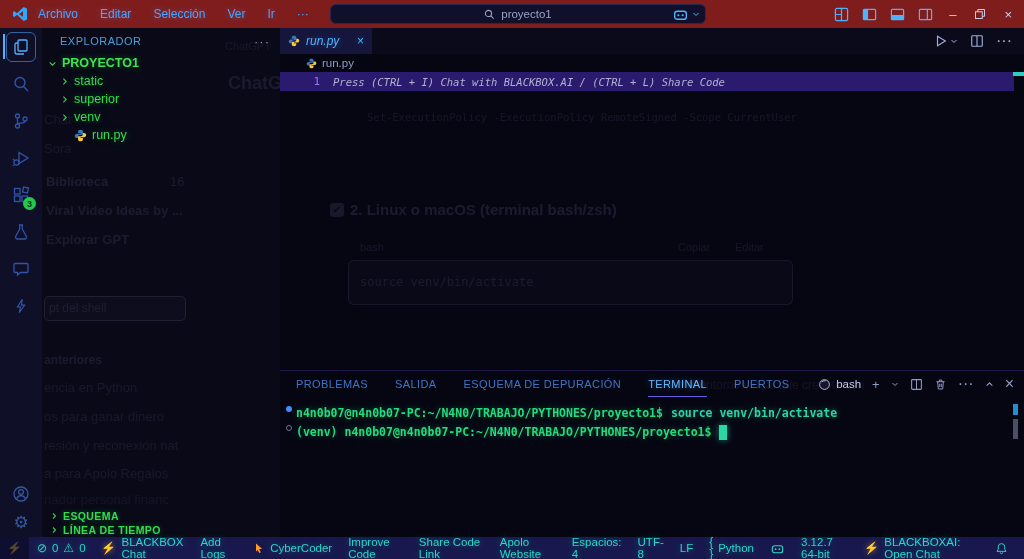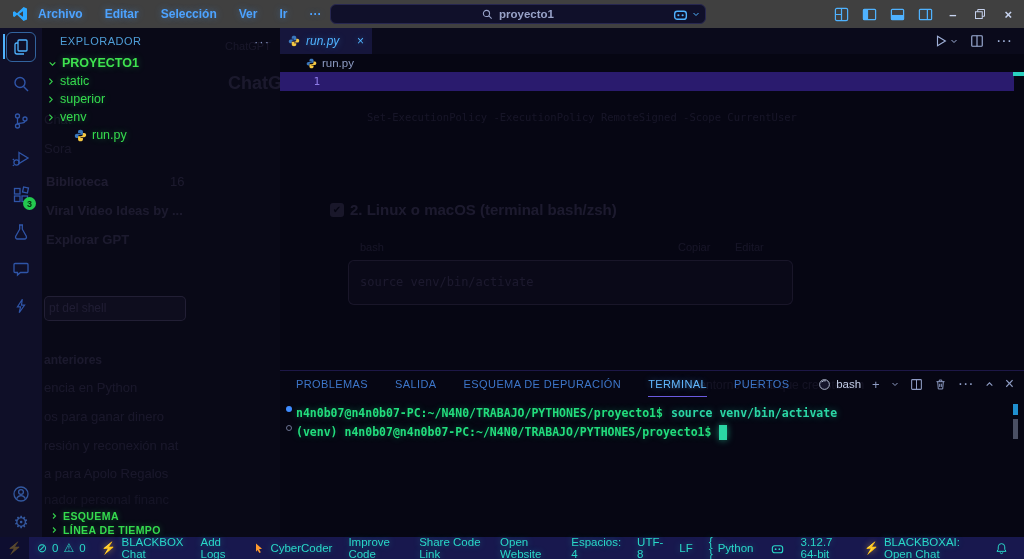--- a/index.html
+++ b/index.html
@@ -6,21 +6,21 @@
   html,body { background:#030309; }
   .window {
     position:relative; width:1024px; height:559px; overflow:hidden;
     background:#060613; font-family:"Liberation Sans", sans-serif;
     -webkit-font-smoothing:antialiased;
   }
   svg { display:block; }
 
   
   .titlebar { position:absolute; top:0; left:0; right:0; height:28px;
-    background:#404040; display:flex; align-items:center; z-index:30;font-weight:bold; }
+    background:#7f1d1d; display:flex; align-items:center; z-index:30; }
   .tb-logo { margin:0 10px 0 12px; }
   .tb-menu { display:flex; gap:22px; font-size:12px; color:#4da3ff; text-shadow:0 0 7px rgba(70,160,255,.45); }
   .tb-menu span { cursor:default; }
   .tb-nav { display:flex; gap:14px; margin-left:34px; color:#a9b7da; font-size:14px; }
   .tb-search { position:absolute; left:330px; top:4px; width:376px; height:20px;
     background:#10102a; border:1px solid #272750; border-radius:6px;
     display:flex; align-items:center; justify-content:center; gap:6px;
     color:#98a2c8; font-size:11.5px; }
   .tb-right { position:absolute; right:0; top:0; height:28px; display:flex; align-items:center; gap:16px; padding-right:12px; }
   .tb-copilot { display:flex; align-items:center; gap:3px; color:#4fb2ff; margin-right:118px; }
@@ -45,21 +45,21 @@
 
   
   .sidebar { width:238px; background:#090917; position:relative; overflow:hidden; }
   .sb-header { height:26px; display:flex; align-items:center; justify-content:space-between;
     padding:0 10px 0 18px; color:#4f9fd8; font-size:11px; letter-spacing:.5px; }
   .sb-more { color:#7f8fbb; font-size:13px; letter-spacing:1px; }
   .tree { position:relative; z-index:2; }
   .tree-row { height:18px; display:flex; align-items:center; gap:5px;
     color:#35db4e; font-size:12.5px; text-shadow:0 0 7px rgba(50,220,90,.4); }
   .tree-root { font-weight:bold; padding-left:6px; color:#3ee34f; }
-  .tree-child { padding-left:4px; }
+  .tree-child { padding-left:18px; }
   .tree-file { padding-left:32px; }
   .chev { color:inherit; opacity:.95; }
   .sb-bottom { position:absolute; left:0; right:0; bottom:0; z-index:2; }
   .sb-brow { height:14px; display:flex; align-items:center; gap:5px; padding-left:8px;
     color:#35db4e; font-size:10.5px; font-weight:bold; letter-spacing:.4px; text-shadow:0 0 6px rgba(50,220,90,.4); }
 
   
   .ghost { position:absolute; color:#9b8cc8; pointer-events:none; white-space:nowrap; z-index:1; }
 
   
@@ -394,20 +394,21 @@
             <svg width="11" height="11" viewBox="0 0 16 16">
               <path fill="#3b77bc" d="M8 1C6 1 5 1.9 5 3.2V5h3v.9H3.6C2.1 5.9 1 7 1 8.5S2.1 11 3.6 11H5V9.4C5 8 6.1 7 7.5 7H11V3.2C11 1.9 10 1 8 1z"></path>
               <path fill="#f5c842" d="M8 15c2 0 3-.9 3-2.2V11H8v-.9h4.4c1.5 0 2.6-1.1 2.6-2.6S13.9 5 12.4 5H11v1.6C11 8 9.9 9 8.5 9H5v3.8C5 14.1 6 15 8 15z"></path>
             </svg>
           </span>
         <span>run.py</span>
       </div>
       <div class="editor">
         <div class="cur-line">
           <span class="line-num">1</span>
+          <span class="line-text">Press (CTRL + I) Chat with BLACKBOX.AI / (CTRL + L) Share Code</span>
         </div>
         <span class="minimap-mark"></span>
       </div>
 
       <div class="panel">
         <span class="ghost" style="left:390px; top:7px; font-size:12px; opacity:.09;">en el entorno virtual que creaste con</span>
         <div class="panel-tabs">
           <span class="ptab">PROBLEMAS</span>
           <span class="ptab">SALIDA</span>
           <span class="ptab">ESQUEMA DE DEPURACIÓN</span>
@@ -493,21 +494,21 @@
           </span>
         <span>CyberCoder</span>
       </span>
       <span class="st-item">
           <span>Improve Code</span>
         </span>
       <span class="st-item">
           <span>Share Code Link</span>
         </span>
       <span class="st-item">
-          <span>Open Website</span>
+          <span>Apolo Website</span>
         </span>
     </div>
     <div class="st-right">
       <span class="st-item">
           <span>Espacios: 4</span>
         </span>
       <span class="st-item">
           <span>UTF-8</span>
         </span>
       <span class="st-item">

